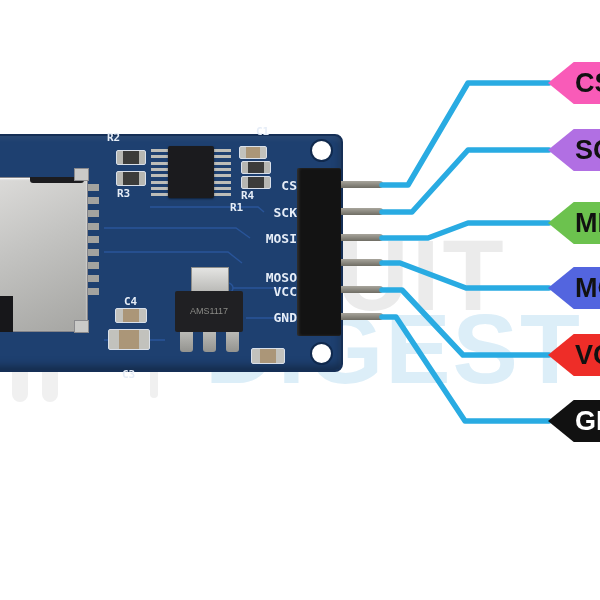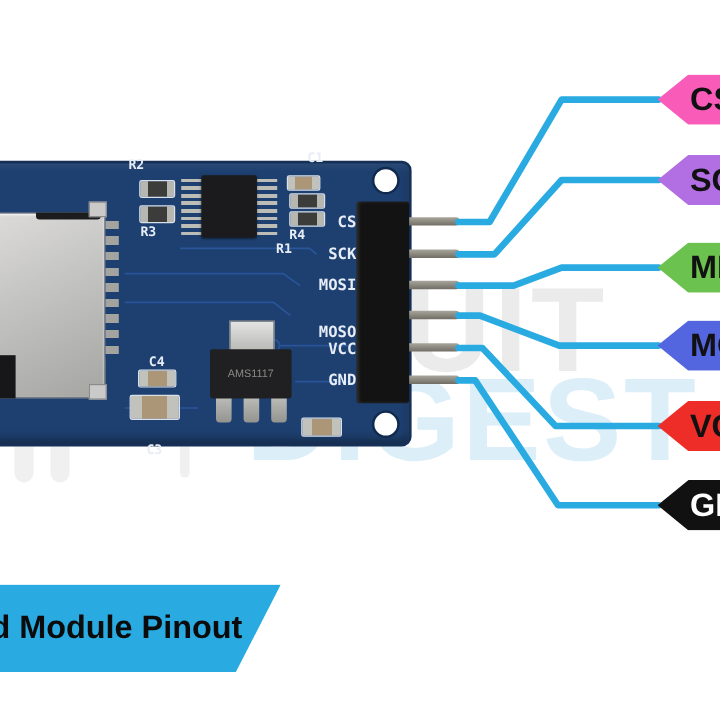--- a/index.html
+++ b/index.html
@@ -149,17 +149,14 @@
     </g>
   </svg>
 
   <div class="abs tag" style="top: 62px; background: rgb(249, 91, 184); color: rgb(17, 17, 17);">CS</div>
   <div class="abs tag" style="top: 129px; background: rgb(177, 111, 227); color: rgb(17, 17, 17);">SCK</div>
   <div class="abs tag" style="top: 202px; background: rgb(108, 194, 78); color: rgb(17, 17, 17);">MISO</div>
   <div class="abs tag" style="top: 267px; background: rgb(83, 101, 223); color: rgb(17, 17, 17);">MOSI</div>
   <div class="abs tag" style="top: 334px; background: rgb(238, 45, 40); color: rgb(17, 17, 17);">VCC</div>
   <div class="abs tag" style="top: 400px; background: rgb(17, 17, 17); color: rgb(255, 255, 255);">GND</div>
 
-  <div class="abs banner" style="background: rgb(41, 171, 226);">
-    <div class="abs banner-text">d Module Pinout</div>
-  </div>
 
 </div>
 
 </body></html>

